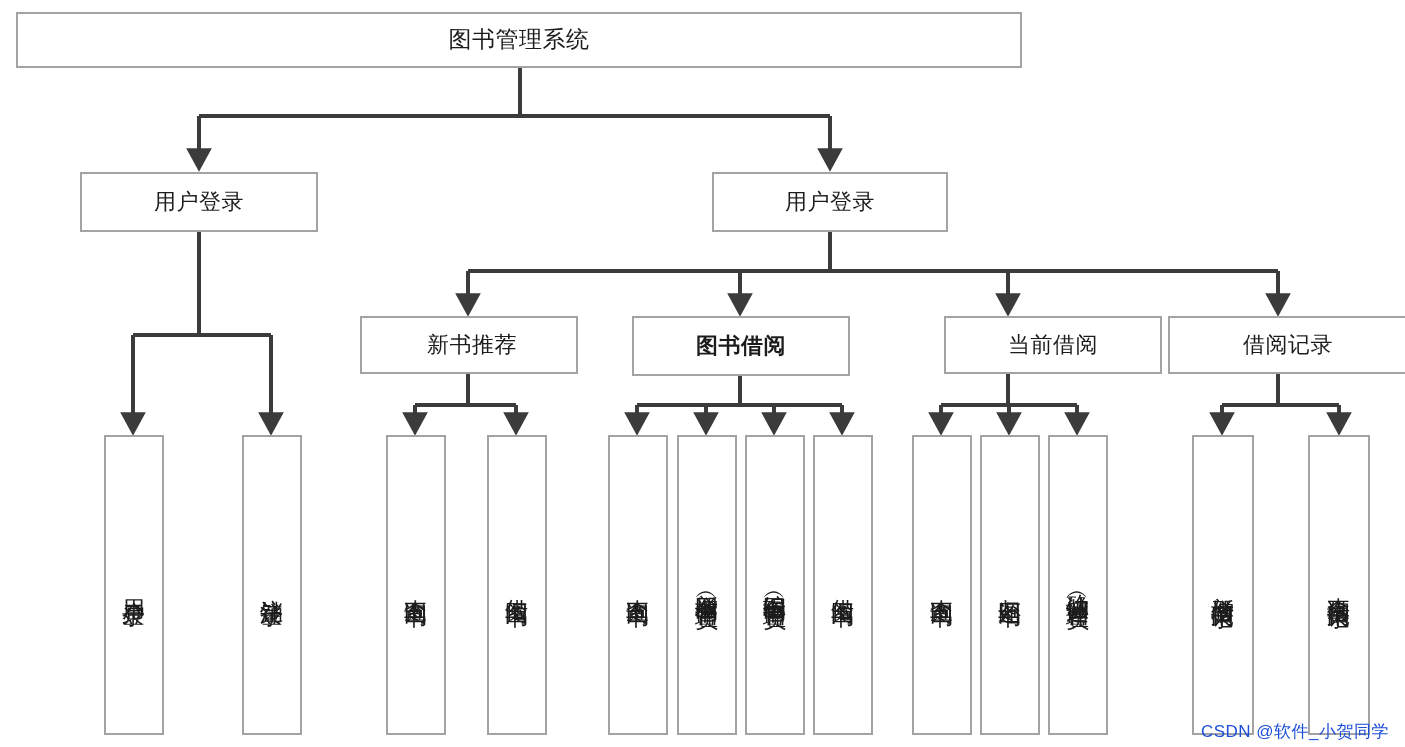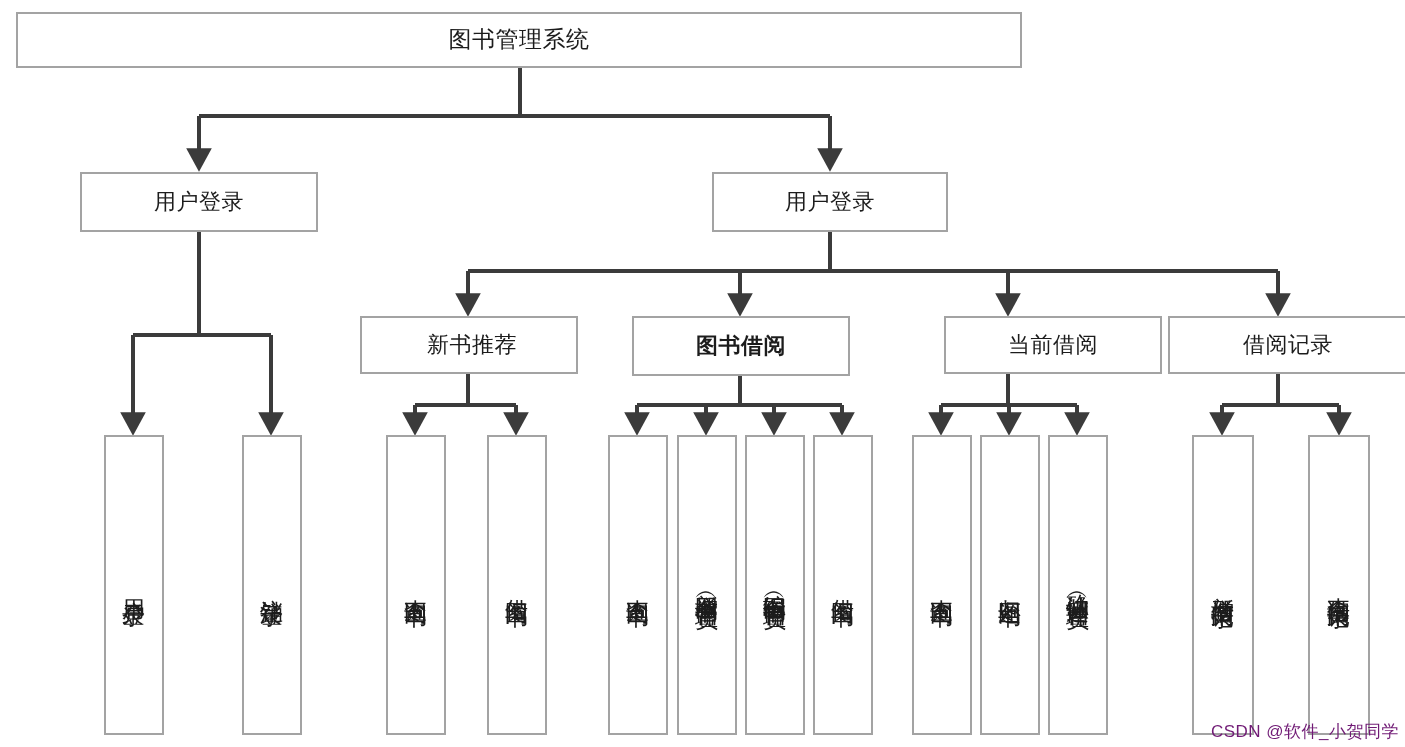--- a/index.html
+++ b/index.html
@@ -55,24 +55,24 @@
   .node.v .lbl {
     writing-mode: vertical-rl;
     text-orientation: upright;
     font-size: 23px;
     line-height: 1.05;
     letter-spacing: 2px;
     white-space: nowrap;
   }
   #watermark {
     position: absolute;
-    right: 6px;
+    right: 16px;
     bottom: 4px;
     font-size: 17px;
-    color: #701a75;
+    color: #1d4ed8;
     letter-spacing: 0.5px;
     z-index: 5;
     white-space: nowrap;
     margin-left: 11px;
   }
 </style>
 </head>
 <body>
 
 <div id="canvas">

